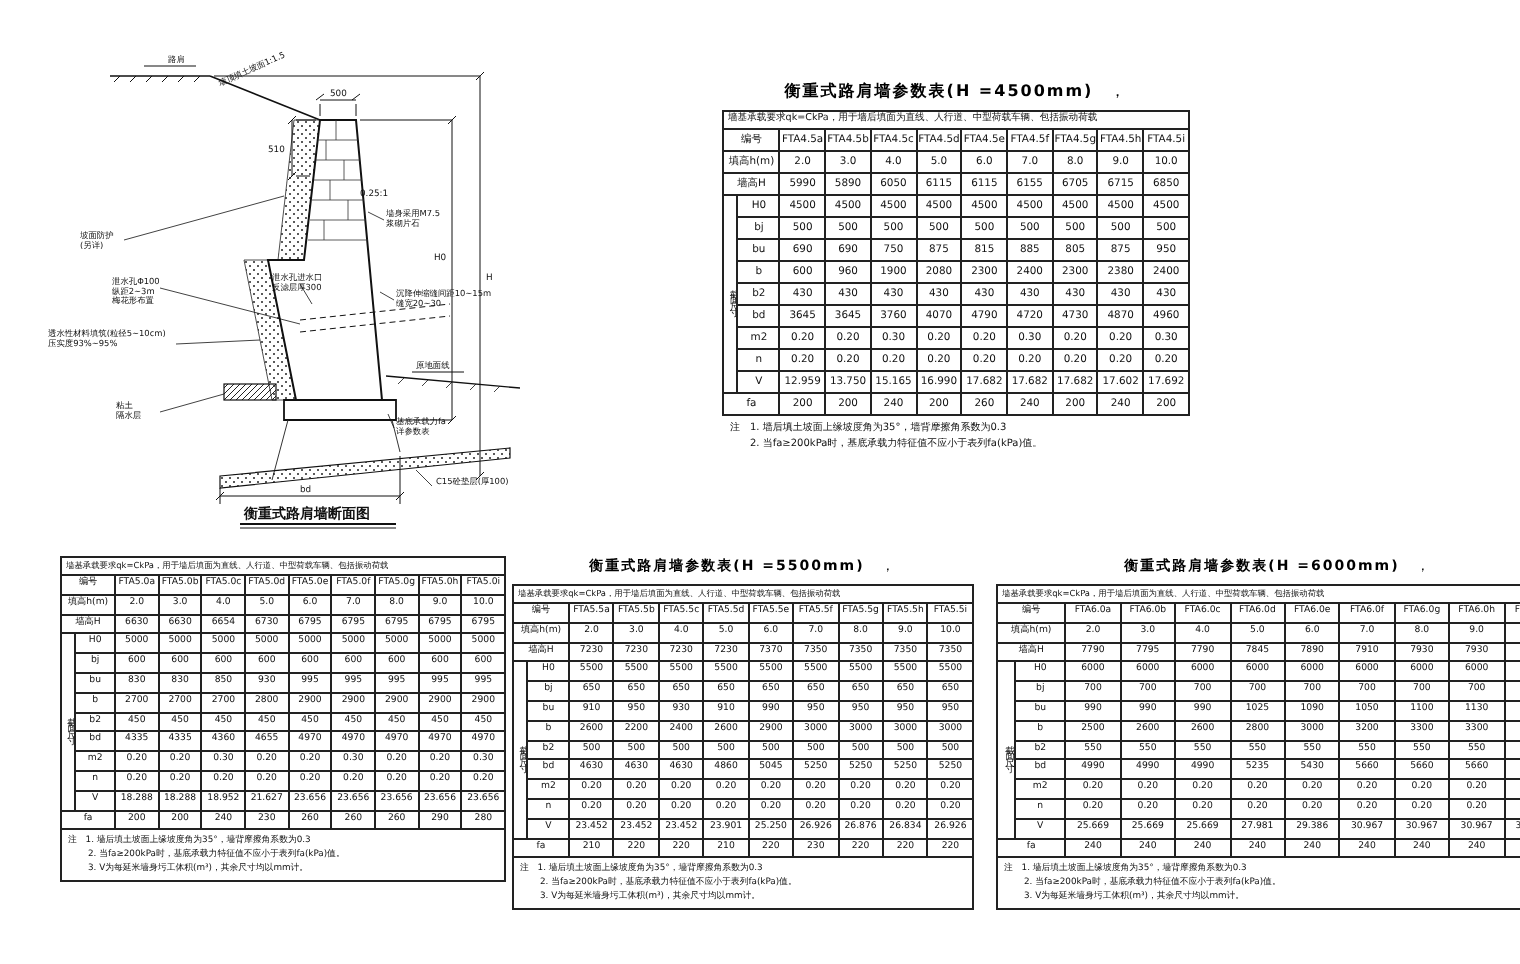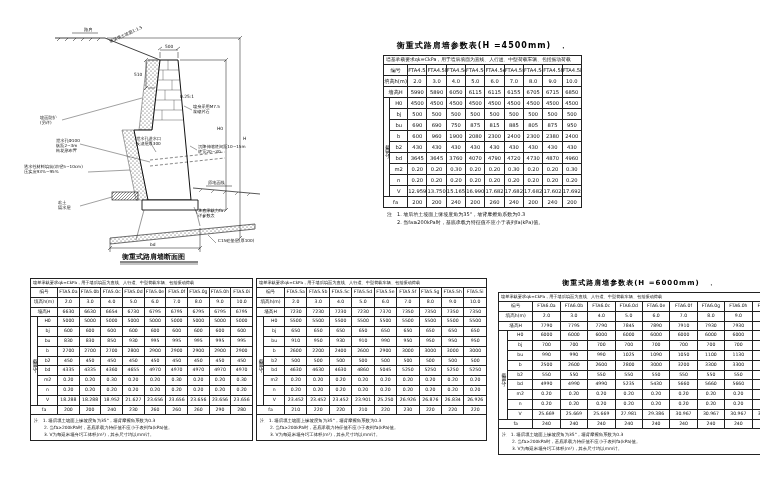--- a/index.html
+++ b/index.html
@@ -22,21 +22,21 @@
   .t-large td{font-size:5.2px;height:10px;line-height:10px;}
   .t-large .spec{font-size:4.8px;text-align:left;padding-left:2px;height:8px;line-height:8px;}
   td.gcell{writing-mode:vertical-lr;text-orientation:upright;letter-spacing:3px;
            font-size:4.8px;line-height:normal;}
   td.notescell{text-align:left;font-size:4.4px;line-height:7px;height:auto;
                white-space:normal;padding:2px 3px;}
   .notes-out{font-size:5px;line-height:7.5px;text-align:left;margin-top:3px;
              padding-left:4px;}
   .note-line{white-space:nowrap;overflow:hidden;}
   .note-ind{padding-left:10px;}
-  #t1{left:383px;top:40px;width:199px;}
+  #t1{left:361px;top:40px;width:234px;}
   #t1 .ptitle{font-size:8px;margin-bottom:4px;}
   #t2{left:30px;top:278px;width:223px;}
   #t3{left:256px;top:278px;width:231px;}
   #t4{left:498px;top:278px;width:282px;}
   .t-small-slot .ptitle{font-size:7px;margin-bottom:4px;}
 </style>
 </head>
 <body>
 
 <div id="drawing-wrap">
@@ -507,20 +507,21 @@
           <td colspan="11" class="notescell">
             <div class="note-line">注　1. 墙后填土坡面上缘坡度角为35°，墙背摩擦角系数为0.3</div>
             <div class="note-line note-ind">2. 当fa≥200kPa时，基底承载力特征值不应小于表列fa(kPa)值。</div>
             <div class="note-line note-ind">3. V为每延米墙身圬工体积(m³)，其余尺寸均以mm计。</div>
           </td>
         </tr>
       </tbody>
     </table>
   </div>
 <div id="t3" class="tslot t-small-slot">
+    <div class="ptitle">衡重式路肩墙参数表(H =5500mm)<span class="mark">，</span></div>
     <table class="t-small">
       <colgroup>
         <col style="width: 3.2%;">
         <col style="width: 9%;">
         <col style="width: 9.75%;">
         <col style="width: 9.75%;">
         <col style="width: 9.75%;">
         <col style="width: 9.75%;">
         <col style="width: 9.75%;">
         <col style="width: 9.75%;">

